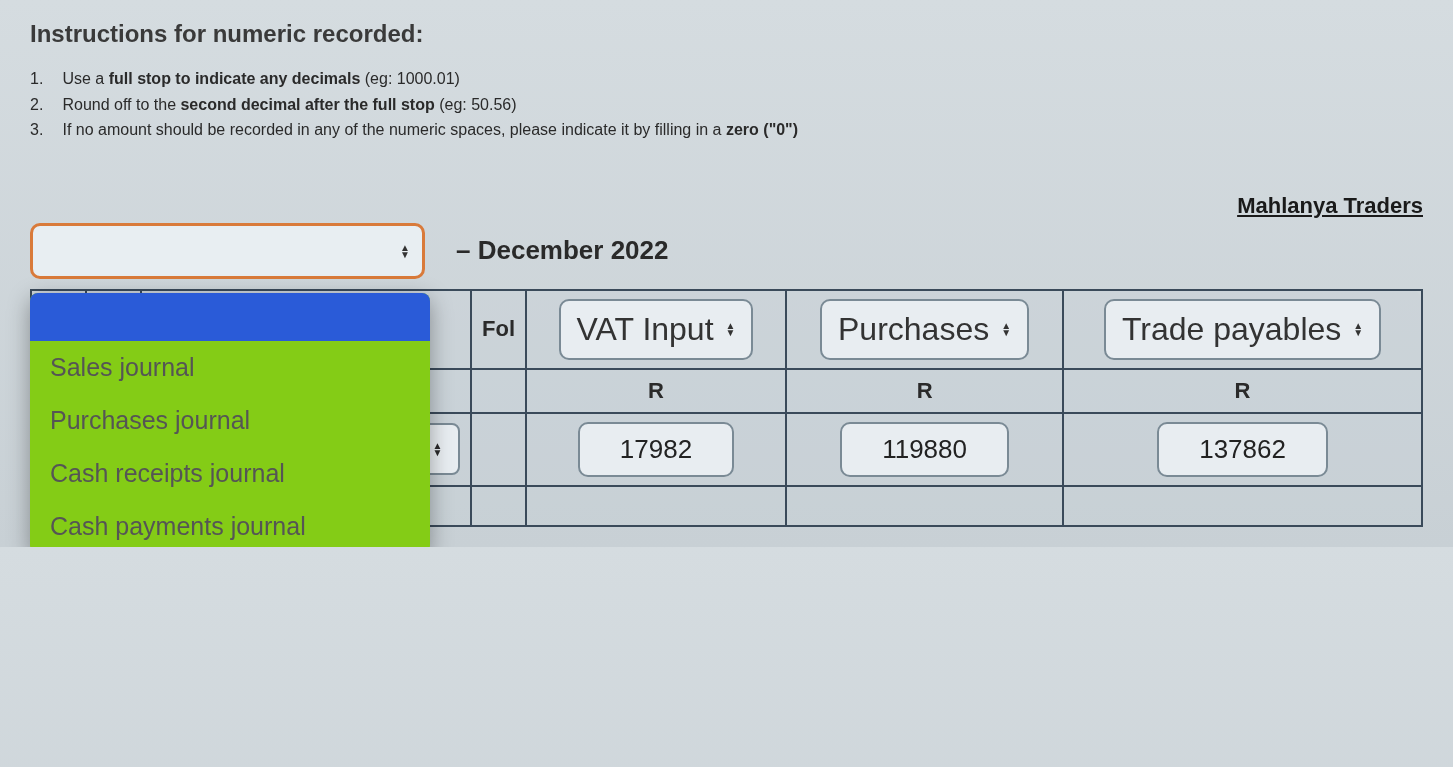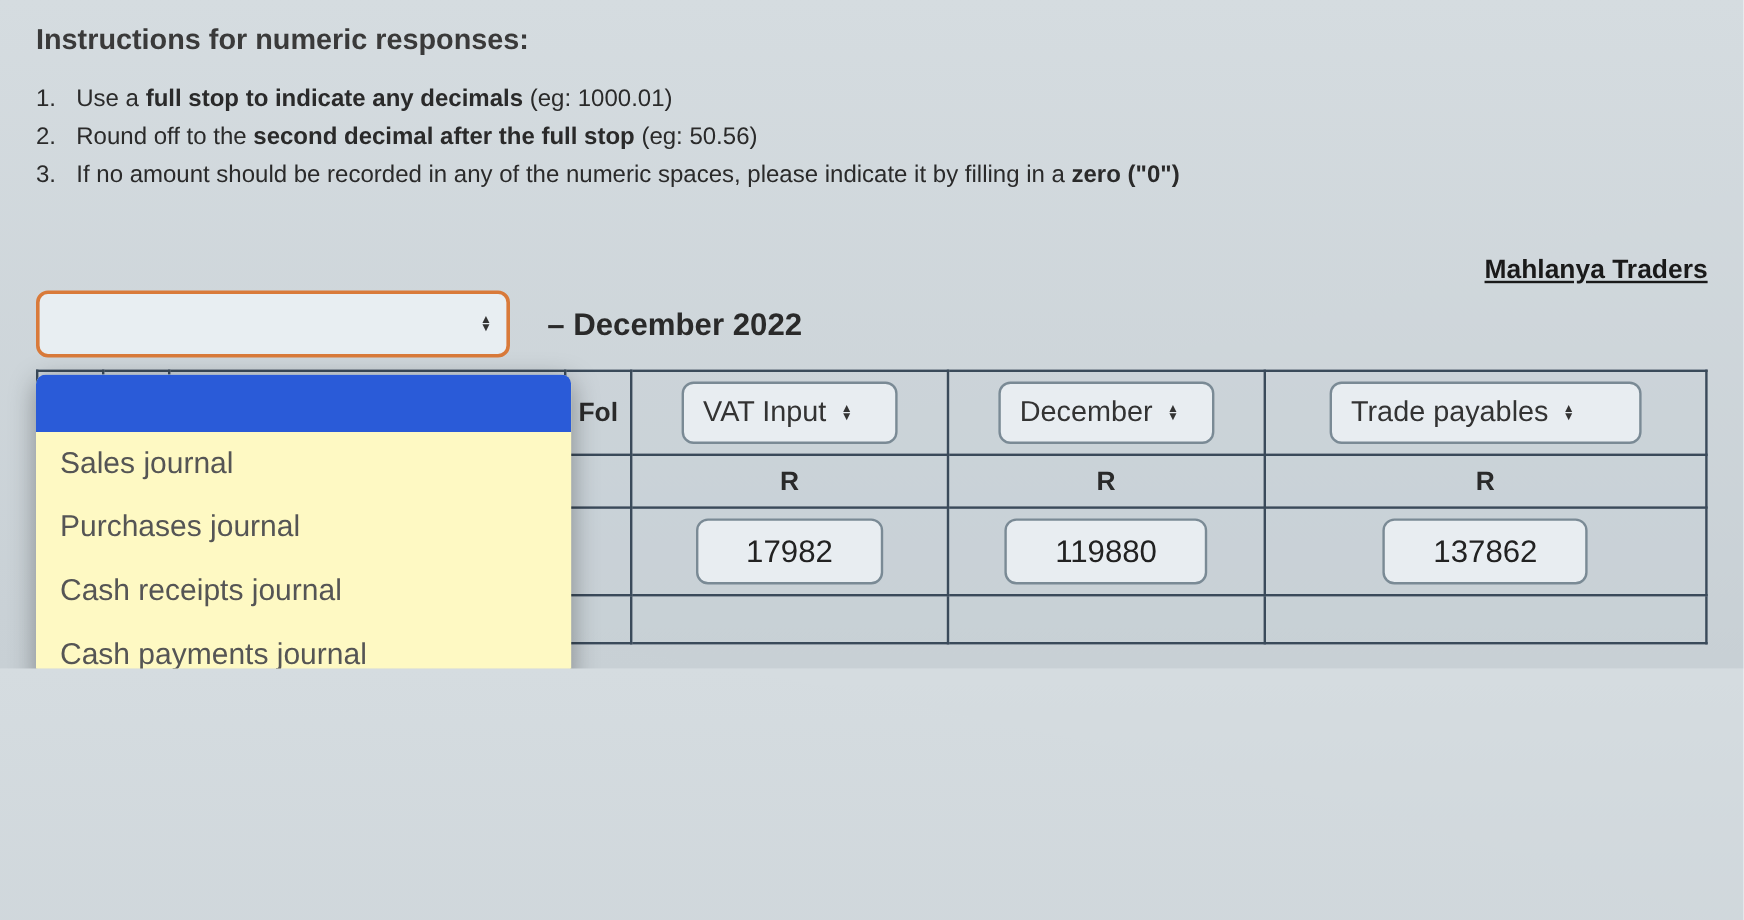--- a/index.html
+++ b/index.html
@@ -15,21 +15,21 @@
       font-size: 24px;
       margin-bottom: 18px;
       color: #3a3a3a;
     }
     .instructions {
       margin-left: 0;
       margin-bottom: 50px;
     }
     .instructions li {
       list-style: none;
-      font-size: 20px;
+      font-size: 16px;
       line-height: 1.6;
       color: #2a2a2a;
     }
     .num { display: inline-block; width: 28px; }
     .b { font-weight: bold; }
     .company-title {
       font-weight: bold;
       font-size: 22px;
       text-decoration: underline;
       margin-bottom: 4px;
@@ -66,22 +66,22 @@
     .date-label {
       font-weight: bold;
       font-size: 26px;
       margin-left: 12px;
       color: #2a2a2a;
     }
     .dropdown-popup {
       position: absolute;
       top: 70px;
       left: 0;
-      width: 446px;
-      background: #fef9c3;
+      width: 400px;
+      background: #84cc16;
       border-radius: 8px;
       box-shadow: 0 6px 22px rgba(0,0,0,0.35);
       z-index: 100;
       overflow: hidden;
     }
     .dropdown-item-selected {
       background: #2a5bd8;
       height: 48px;
     }
     .dropdown-item {
@@ -106,25 +106,26 @@
       vertical-align: middle;
       text-align: center;
     }
     .col-doc { width: 55px; }
     .col-day { width: 55px; }
     .col-details { width: 330px; }
     .col-fol { width: 55px; font-weight: bold; font-size: 22px; }
     .header-pill {
       display: inline-flex;
       align-items: center;
+      justify-content: space-between;
       background: #e8edf1;
       border: 2px solid #7a8a95;
       border-radius: 10px;
       padding: 10px 16px;
-      font-size: 24px;
+      font-size: 32px;
       color: #333;
       min-width: 180px;
       position: relative;
     }
     .header-pill.wide { min-width: 260px; }
     .pill-sort {
       display: flex;
       flex-direction: column;
       line-height: 7px;
       margin-left: 12px;
@@ -151,21 +152,21 @@
     .inline-sort::before { content:"▲"; font-size:10px;}
     .inline-sort::after { content:"▼"; font-size:10px;}
     .details-cell { position: relative; }
     .details-content {
        display: flex; justify-content: flex-end; align-items: center; height: 52px;
     }
   </style>
 </head>
 <body>
 
-<div class="instructions-title">Instructions for numeric responses:</div>
+<div class="instructions-title">Instructions for numeric recorded:</div>
 <ol class="instructions">
   <li>
     <span class="num">1.</span>
     <span>Use a </span><span class="b">full stop to indicate any decimals</span><span> (eg: 1000.01)</span>
   </li>
   <li>
     <span class="num">2.</span>
     <span>Round off to the </span><span class="b">second decimal after the full stop</span><span> (eg: 50.56)</span>
   </li>
   <li>
@@ -200,21 +201,21 @@
       <td class="col-details" rowspan="1"></td>
       <td class="col-fol" rowspan="1">Fol</td>
       <td>
         <div class="header-pill">
           <span>VAT Input</span>
           <span class="pill-sort"></span>
         </div>
       </td>
       <td>
         <div class="header-pill">
-          <span>December</span>
+          <span>Purchases</span>
           <span class="pill-sort"></span>
         </div>
       </td>
       <td>
         <div class="header-pill wide">
           <span>Trade payables</span>
           <span class="pill-sort"></span>
         </div>
       </td>
     </tr>

